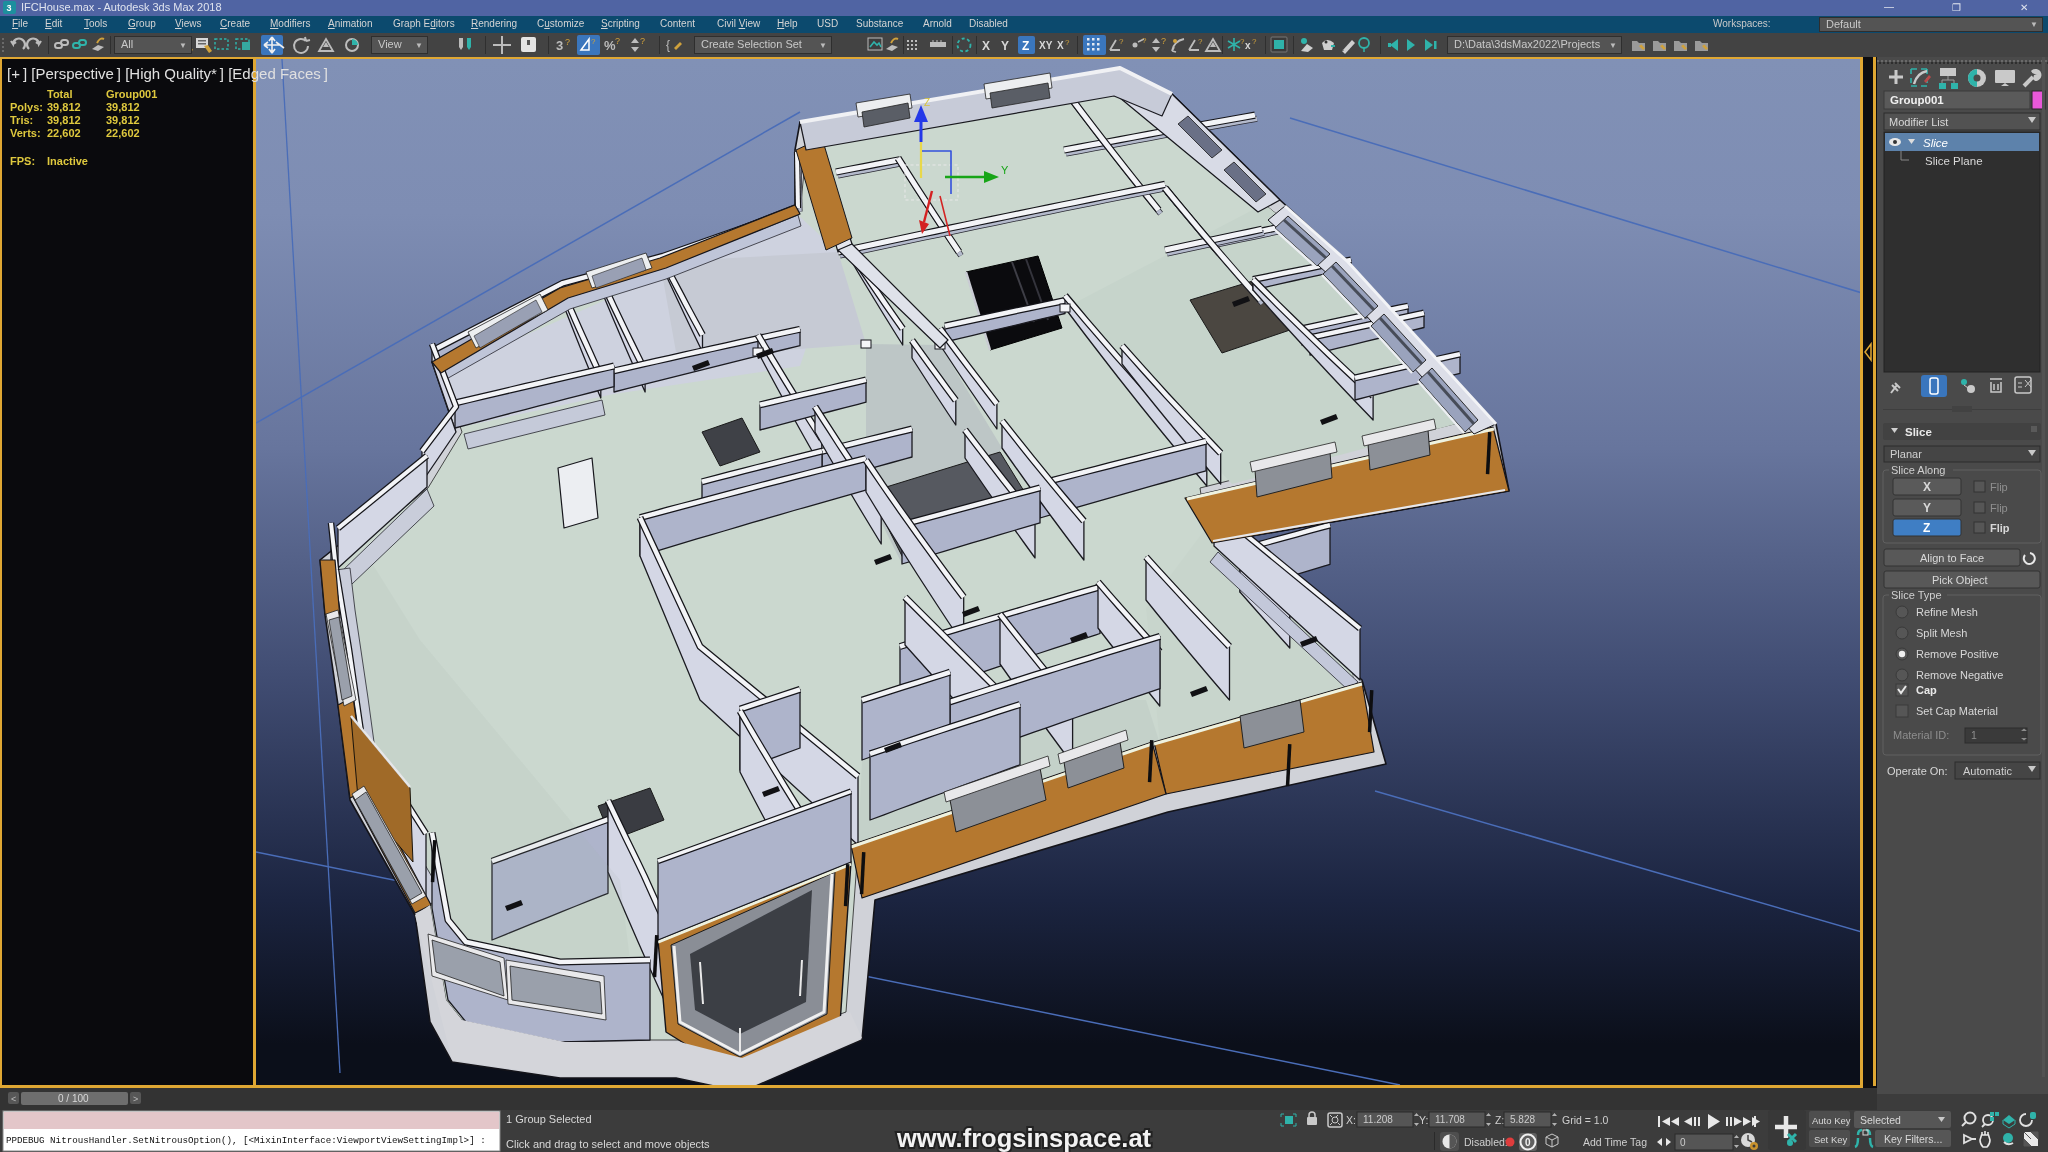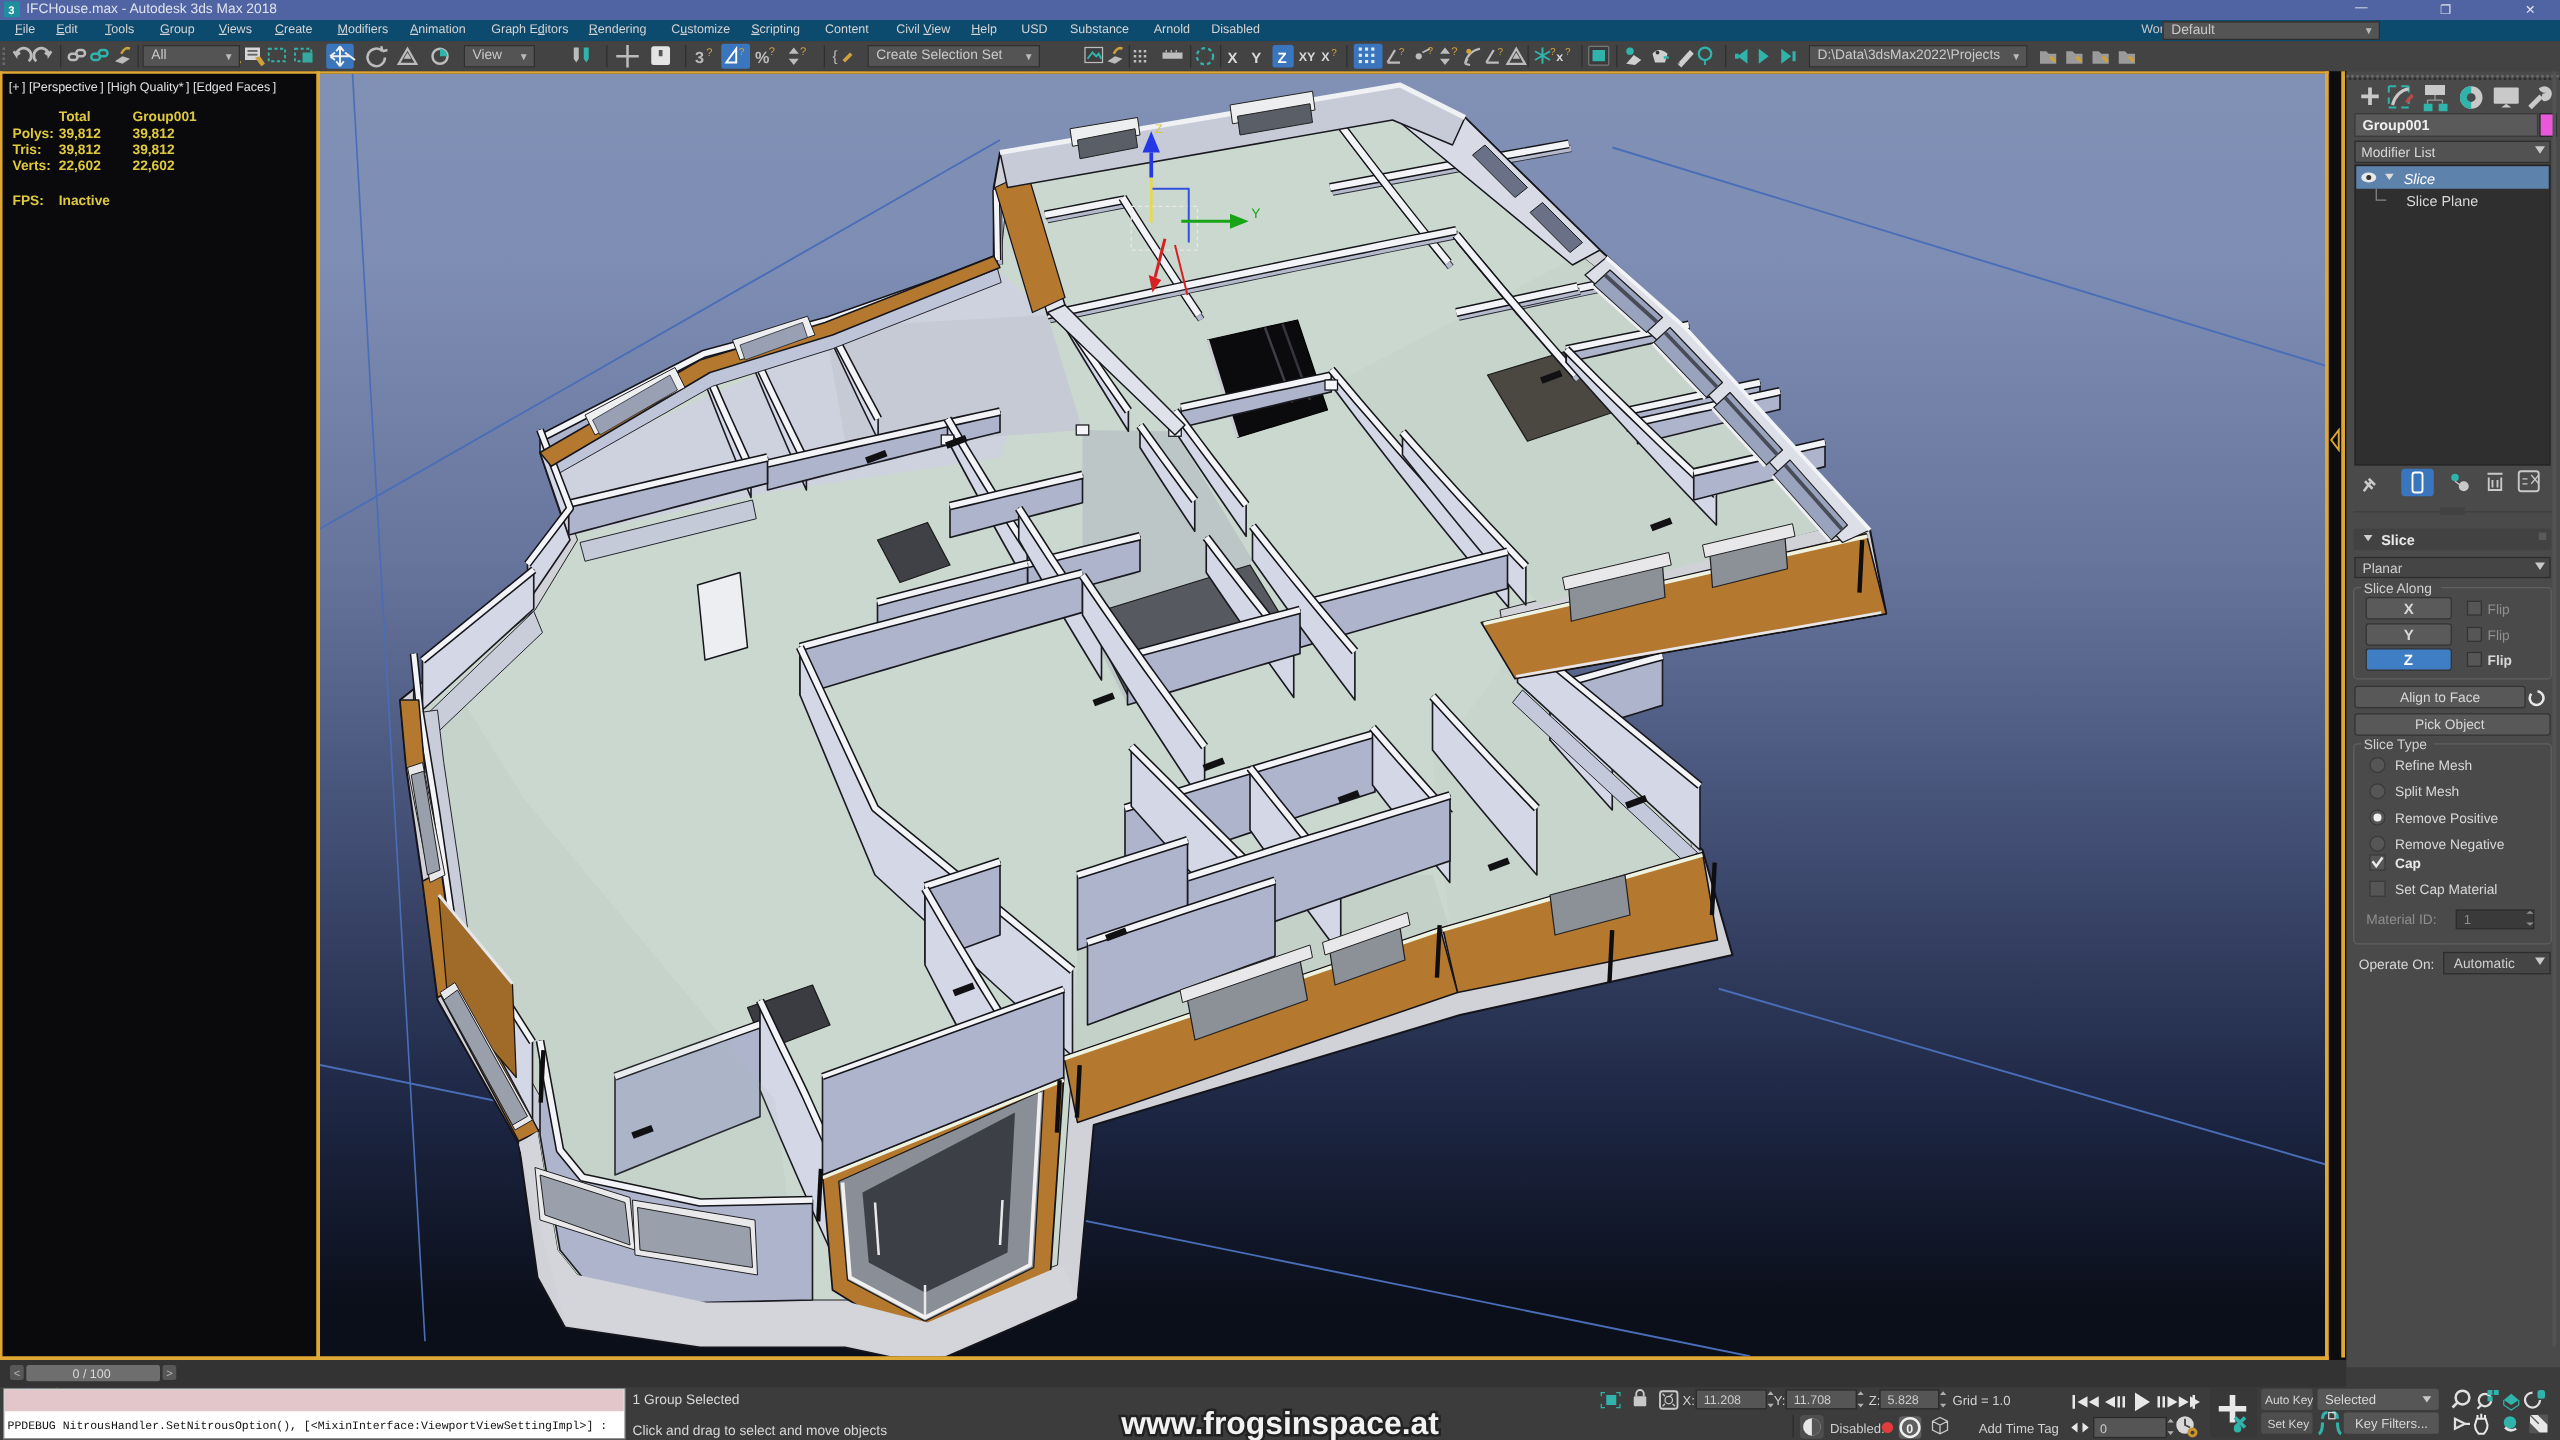--- a/index.html
+++ b/index.html
@@ -22,21 +22,21 @@
   .tbox { position:absolute; top:3px; height:18px; background:#545454; border:1px solid #2e2e2e;
     color:#c9c9c9; font-size:11px; }
   .tbox .lab { position:absolute; left:6px; top:1px; }
   .tbox .arr { position:absolute; right:4px; top:1px; font-size:8px; color:#bbb; }
 
   #vpzone { position:absolute; left:0; top:57px; width:1878px; height:1031px; background:#0d0d10; }
   .ybord { position:absolute; background:#dfa733; }
   #vpblack { position:absolute; left:2px; top:2px; width:251px; height:1026px; background:#0a0a0d; }
   #vpblue  { position:absolute; left:256px; top:2px; width:1604px; height:1026px;
      background:linear-gradient(#8191b6, #7e8db3 15%, #67759d 38%, #414d73 60%, #1b2440 82%, #0b0f1a 96%); }
-  .vplabel { position:absolute; left:7px; top:8px; color:#e0e0e0; font-size:10px; }
+  .vplabel { position:absolute; left:7px; top:8px; color:#e0e0e0; font-size:15px; }
   .stats { position:absolute; color:#dfc93e; font-size:11px; font-weight:bold; }
 
   #cpanel { position:absolute; left:1877px; top:57px; width:171px; height:1037px;
     background:#4a4a4a; color:#d8d8d8; font-size:11px; }
 
   #trackrow { position:absolute; left:0; top:1088px; width:1877px; height:22px; background:#333333; }
   #statusrow { position:absolute; left:0; top:1110px; width:2048px; height:42px; background:#3c3c3c; }
   #statusfill { position:absolute; left:1877px; top:1094px; width:171px; height:16px; background:#3c3c3c; }
 </style>
 </head>
@@ -68,21 +68,21 @@
     <span class="mi" style="left:537px">C<u>u</u>stomize</span>
     <span class="mi" style="left:601px"><u>S</u>cripting</span>
     <span class="mi" style="left:660px">Content</span>
     <span class="mi" style="left:717px">Civil <u>V</u>iew</span>
     <span class="mi" style="left:777px"><u>H</u>elp</span>
     <span class="mi" style="left:817px">USD</span>
     <span class="mi" style="left:856px">Substance</span>
     <span class="mi" style="left:923px">Arnold</span>
     <span class="mi" style="left:969px">Disabled</span>
     <span class="mi" style="left:1713px;color:#c9c9c9">Workspaces:</span>
-    <span class="tbox" style="left:1730px;top:1px;width:174px;height:15px">
+    <span class="tbox" style="left:1819px;top:1px;width:224px;height:15px">
         <span class="lab" style="top:0px">Default</span>
         <span class="arr" style="top:2px">▼</span>
       </span>
   </div>
 
   <div id="toolbar">
     <svg width="2048" height="24">
         <rect x="2" y="5" width="2" height="2" fill="#6a6a6a"></rect>
         <rect x="2" y="9" width="2" height="2" fill="#6a6a6a"></rect>
         <rect x="2" y="13" width="2" height="2" fill="#6a6a6a"></rect>

